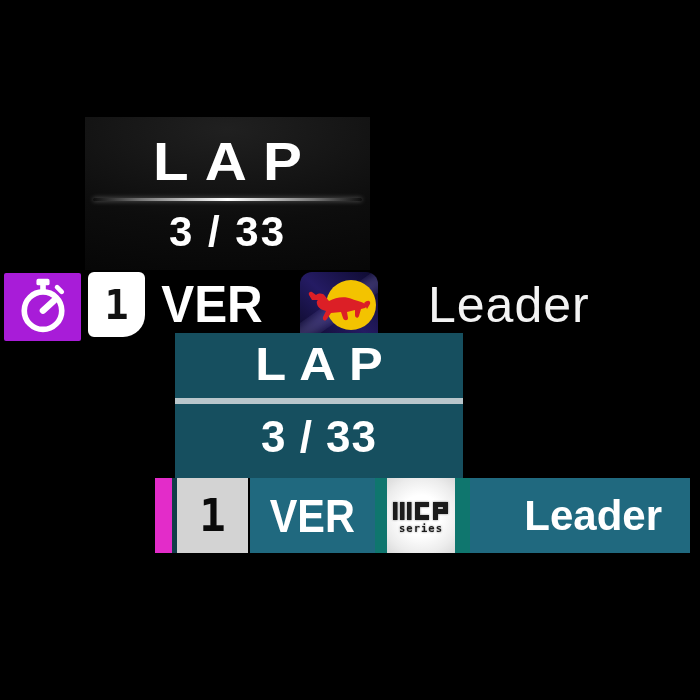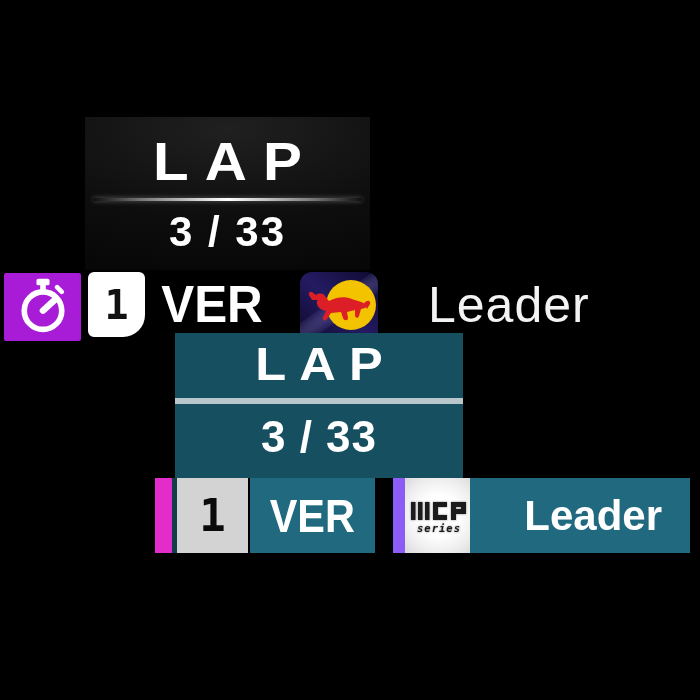--- a/index.html
+++ b/index.html
@@ -66,21 +66,21 @@
     position:absolute;left:177px;top:478px;width:71px;height:75px;background:#d3d3d3;
     display:flex;align-items:center;justify-content:center;
     font-family:"DejaVu Sans Mono",monospace;font-weight:bold;font-size:44px;color:#0a0a0a;
   }
   .driver-box-bottom{
     position:absolute;left:250px;top:478px;width:125px;height:75px;background:#20697f;
     display:flex;align-items:center;justify-content:center;
     font-size:46px;font-weight:bold;color:#fff;transform-origin:center;
   }
   .driver-box-bottom span{transform:scaleX(0.9);display:inline-block;}
-  .logo-slot{position:absolute;left:393px;top:478px;width:95px;height:75px;background:#8b5cf6;font-style:italic;}
+  .logo-slot{position:absolute;left:375px;top:478px;width:95px;height:75px;background:#0f766e;}
   .logo-white{
     position:absolute;left:12px;top:0;width:68px;height:75px;
     background:radial-gradient(circle at 50% 50%, #ffffff 40%, #ececec 75%, #d9d9d9 100%);
     display:flex;align-items:center;justify-content:center;
   }
   .logo-white svg{filter:blur(0.4px) drop-shadow(0 0 1px rgba(0,0,0,0.45));}
   .leader-box-bottom{
     position:absolute;left:470px;top:478px;width:220px;height:75px;background:#20697f;
     display:flex;align-items:center;justify-content:flex-end;padding-right:28px;
     box-sizing:border-box;font-size:42px;font-weight:bold;color:#fff;

